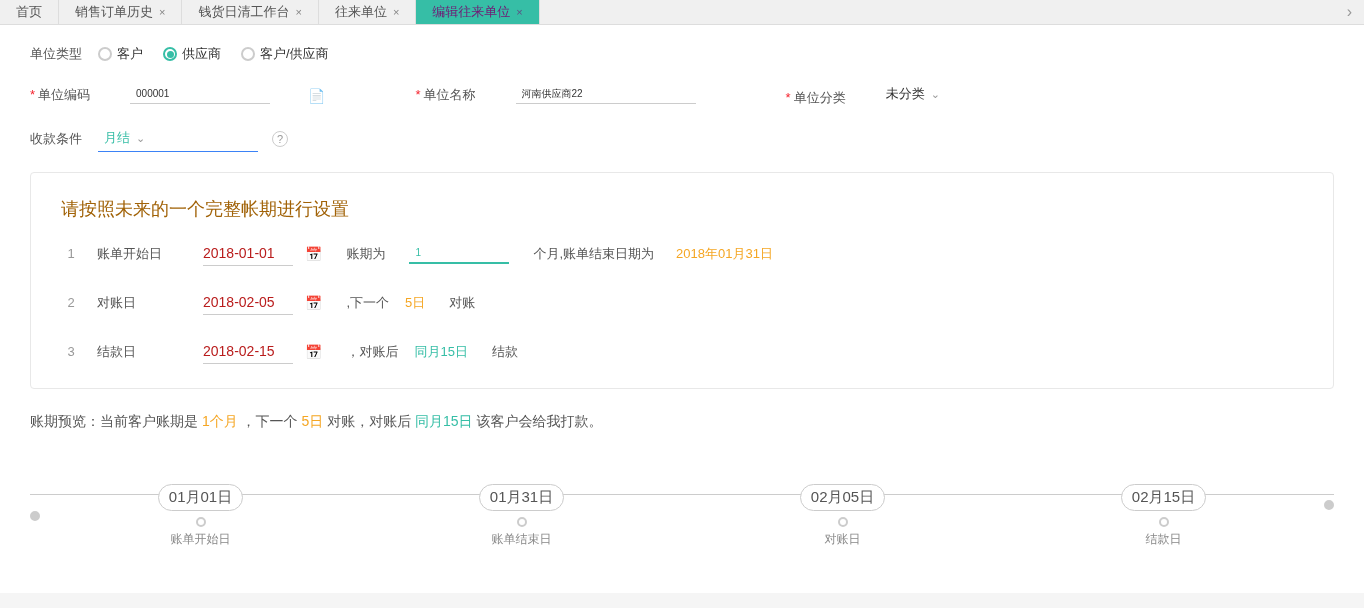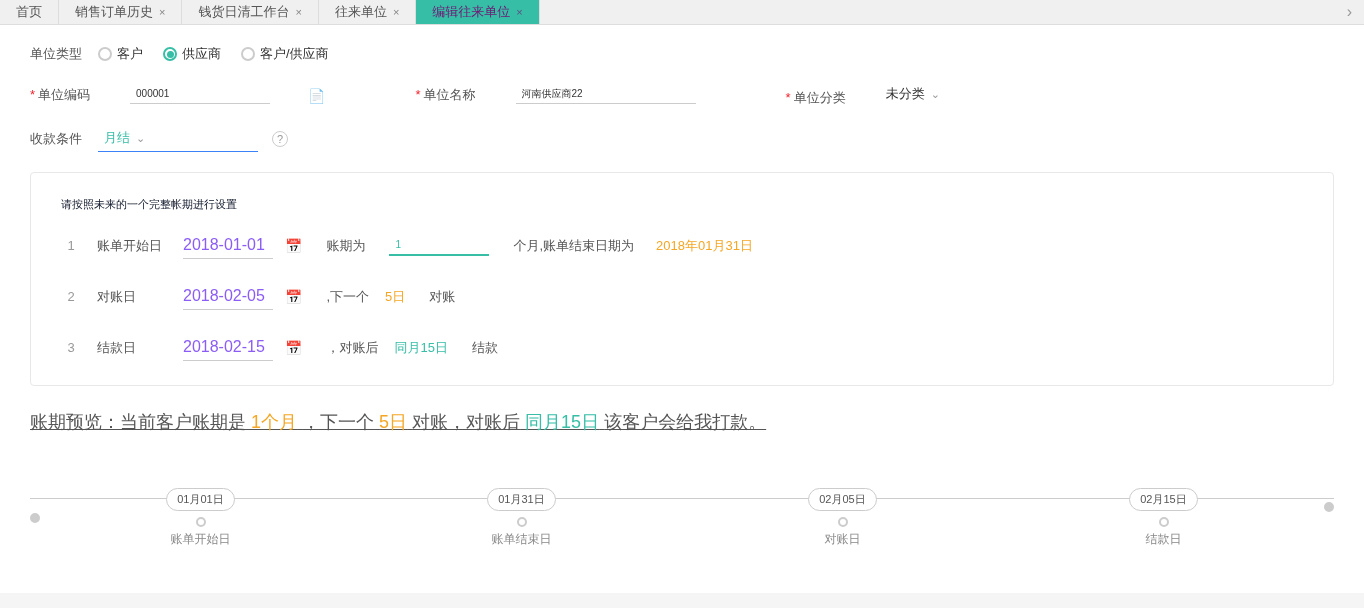--- a/index.html
+++ b/index.html
@@ -73,64 +73,65 @@
     }
 
     
     .cal-icon { color: #36bea6; cursor: pointer; font-size: 14px; margin-left: 6px; }
 
     
     .section-box {
       border: 1px solid #e8e8e8; border-radius: 4px;
       padding: 24px 30px; margin-bottom: 20px;
     }
-    .section-title { font-size: 11px; color: #0f172a; margin-bottom: 20px; }
+    .section-title { font-size: 18px; color: #a16207; margin-bottom: 20px; }
 
     
     .grid-row { display: flex; align-items: center; margin-bottom: 24px; gap: 16px; }
     .grid-num { color: #999; width: 20px; text-align: center; flex-shrink: 0; }
     .grid-label { color: #555; width: 70px; flex-shrink: 0; }
     .grid-value { display: flex; align-items: center; gap: 6px; }
     .grid-desc { color: #555; margin-left: 8px; }
     .highlight-orange { color: #f5a623; }
     .highlight-teal { color: #36bea6; }
 
     
-    .preview-text { font-size: 18px; color: #555; margin-bottom: 30px; line-height: 1.8; text-decoration: underline; }
+    .preview-text { font-size: 14px; color: #555; margin-bottom: 30px; line-height: 1.8; }
 
     
     .timeline {
       display: flex; align-items: center; position: relative;
       padding: 20px 0; margin-top: 10px;
     }
     .timeline-line {
       position: absolute; top: 30px; left: 0; right: 0; height: 1px; background: #ccc; z-index: 0;
     }
     .timeline-item {
       display: flex; flex-direction: column; align-items: center;
       position: relative; z-index: 1; flex: 1;
     }
     .timeline-badge {
       border: 1px solid #ccc; border-radius: 20px;
-      padding: 3px 10px; font-size: 11px; color: #555;
+      padding: 3px 10px; font-size: 15px; color: #555;
       background: #fff; margin-bottom: 6px;
     }
     .timeline-sublabel { font-size: 12px; color: #888; margin-top: 4px; }
 
     
     .help-icon {
       display: inline-flex; align-items: center; justify-content: center;
       width: 16px; height: 16px; border-radius: 50%; border: 1px solid #ccc;
       color: #999; font-size: 11px; cursor: pointer; margin-left: 6px;
     }
 
     .date-input {
       border: none; border-bottom: 1px solid #ccc; outline: none;
-      font-size: 16px; padding: 4px 0; color: #8b5cf6; background: transparent;
+      font-size: 14px; padding: 4px 0; color: #b91c1c; background: transparent;
       width: 90px;
+      margin-left: 20px;
     }
   </style>
 </head>
 <body>
 
 <div class="tab-bar">
   <div class="tab">
     <span>首页</span>
   </div>
   <div class="tab">

